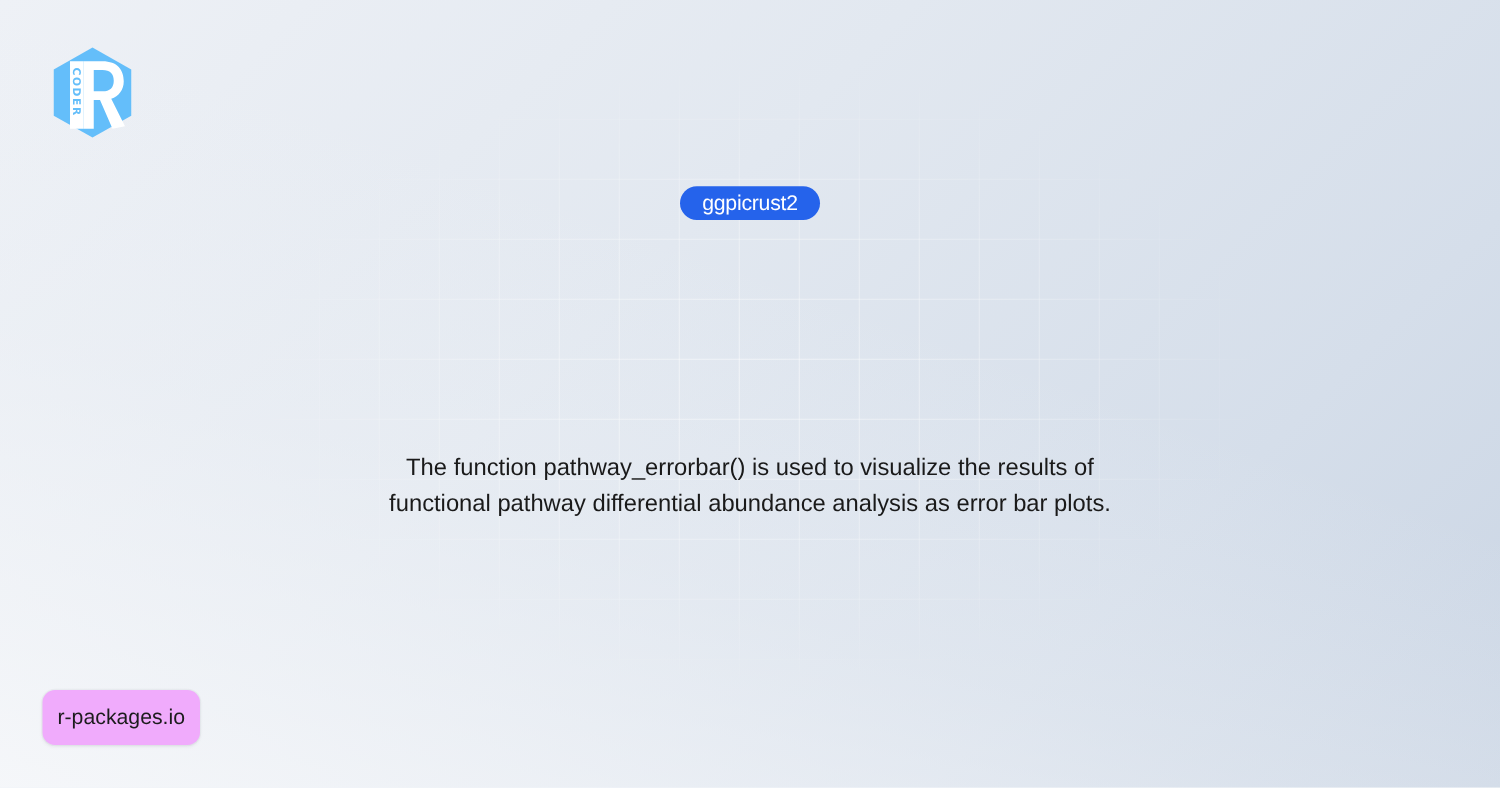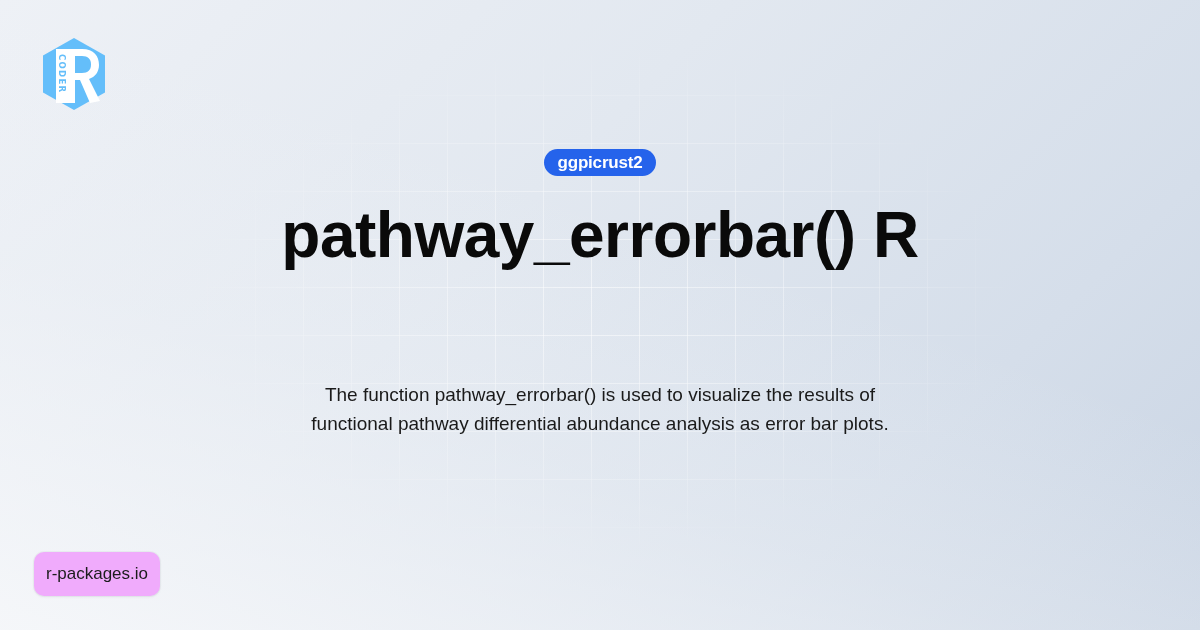--- a/index.html
+++ b/index.html
@@ -41,21 +41,21 @@
     }
     .badge {
       position: absolute;
       left: 544px;
       top: 149px;
       width: 112px;
       height: 27px;
       border-radius: 14px;
       background: #2563eb;
       color: #ffffff;
-      font-weight: 700;
+      font-weight: 400;
       font-size: 17px;
       line-height: 27px;
       text-align: center;
       letter-spacing: -0.2px;
     }
     .title {
       position: absolute;
       left: 150px;
       width: 900px;
       top: 194px;
@@ -64,21 +64,21 @@
       color: #0a0a0a;
       font-weight: 700;
       font-size: 64px;
       line-height: 82px;
       letter-spacing: -0.5px;
     }
     .desc {
       position: absolute;
       left: 300px;
       width: 600px;
-      top: 380px;
+      top: 360px;
       margin: 0;
       text-align: center;
       color: #1a1a1a;
       font-size: 19px;
       line-height: 29px;
     }
     .footer-pill {
       position: absolute;
       left: 34px;
       top: 552px;
@@ -111,18 +111,18 @@
     <path d="M25 12 H40 C52 12 57 19 57 28 C57 35 53 40 47 42 L58 64 L48 66 L38 43 H33 V66 H25 Z M33 19 V36 H40 C46 36 49 33 49 27.5 C49 22 46 19 40 19 Z" fill="#ffffff"></path>
     <g fill="#64befa" font-family="DejaVu Sans, sans-serif" font-size="8.5" font-weight="700">
       <text transform="translate(16.5,17) rotate(90)" letter-spacing="1.3">CODER</text>
     </g>
   </svg>
 </div>
 
 <div class="badge">ggpicrust2</div>
 
 <h1 class="title">
-  <span>pathway_errorbar() R</span><br>
+  <br>
 </h1>
 
 <p class="desc">The function pathway_errorbar() is used to visualize the results of functional pathway differential abundance analysis as error bar plots.</p>
 
 <a class="footer-pill">r-packages.io</a>
 
 </body></html>

